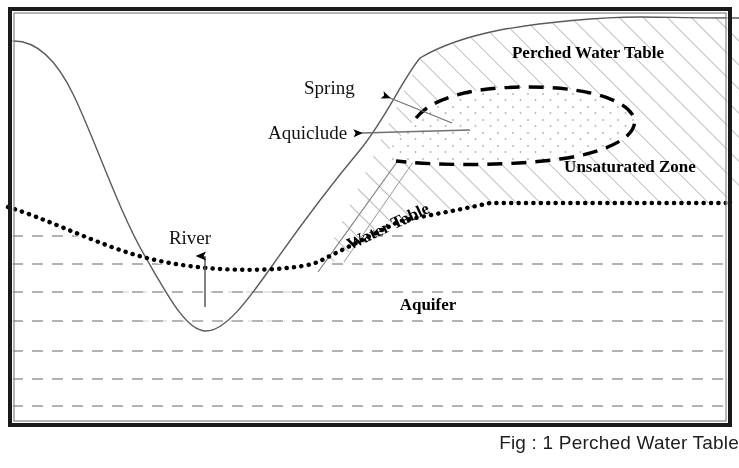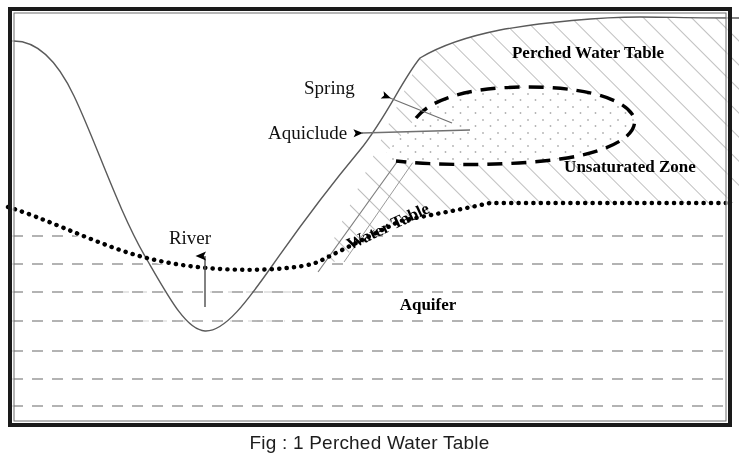--- a/index.html
+++ b/index.html
@@ -25,21 +25,21 @@
     position: absolute;
     left: 0;
     top: 0;
     display: block;
   }
   .fig-caption {
     position: absolute;
     left: 0;
     top: 432px;
     width: 739px;
-    text-align: center;
+    text-align: right;
     font-family: "Liberation Sans", sans-serif;
     font-size: 19px;
     color: #1d1d1d;
     letter-spacing: 0.2px;
     white-space: nowrap;
   }
   .svg-label-bold {
     font-family: "Liberation Serif", serif;
     font-weight: bold;
     fill: #000000;

